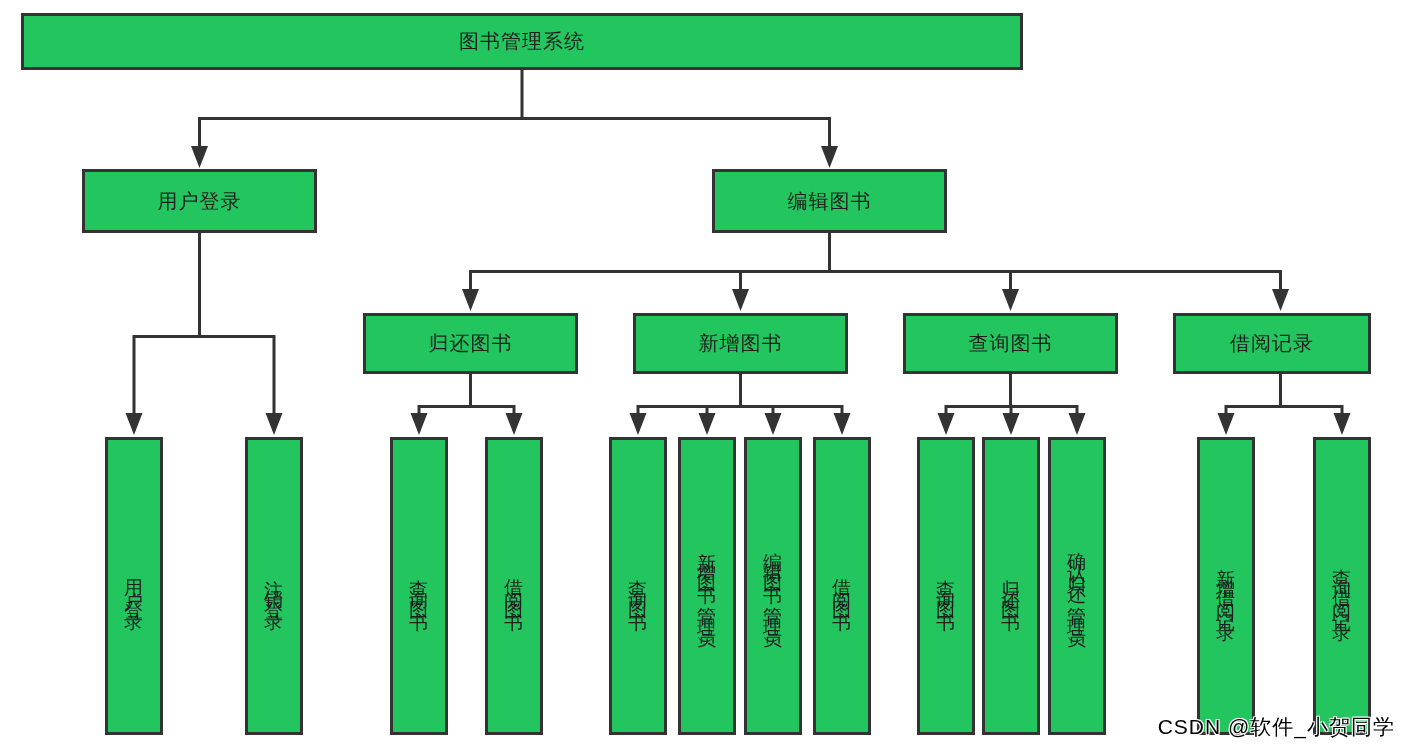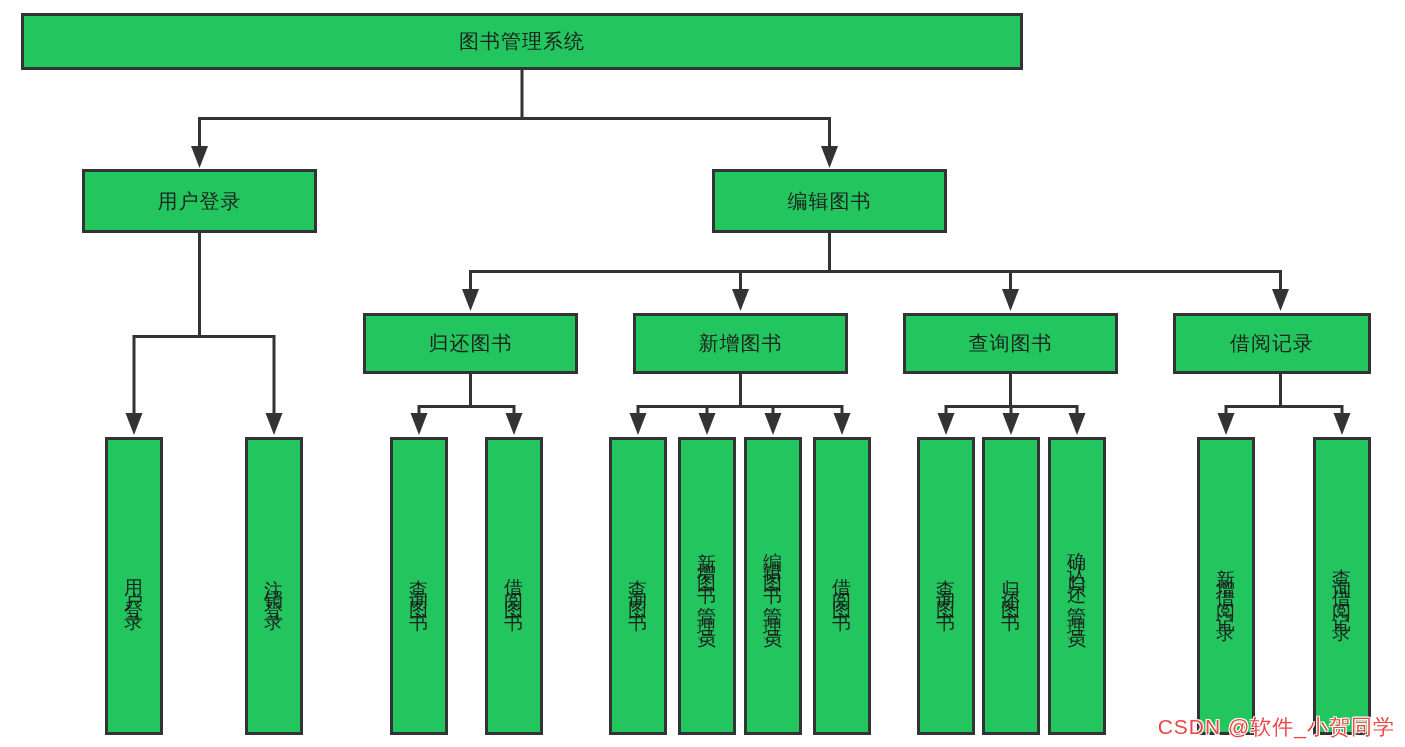--- a/index.html
+++ b/index.html
@@ -62,21 +62,21 @@
   #l-cb-query        { left: 917px; }
   #l-cb-return       { left: 982px; }
   #l-cb-confirm      { left: 1048px; }
   #l-br-add          { left: 1197px; }
   #l-br-query        { left: 1313px; }
   #watermark {
     position: absolute;
     right: 10px;
     bottom: 6px;
     font-size: 21px;
-    color: #ef4444;
+    color: #000000;
     letter-spacing: 1px;
     white-space: nowrap;
     z-index: 10;
     text-shadow: 1px 1px 0 #ffffff, -1px -1px 0 #ffffff, 1px -1px 0 #ffffff, -1px 1px 0 #ffffff;
   }
 </style>
 </head>
 <body>
 
 <div id="canvas">

